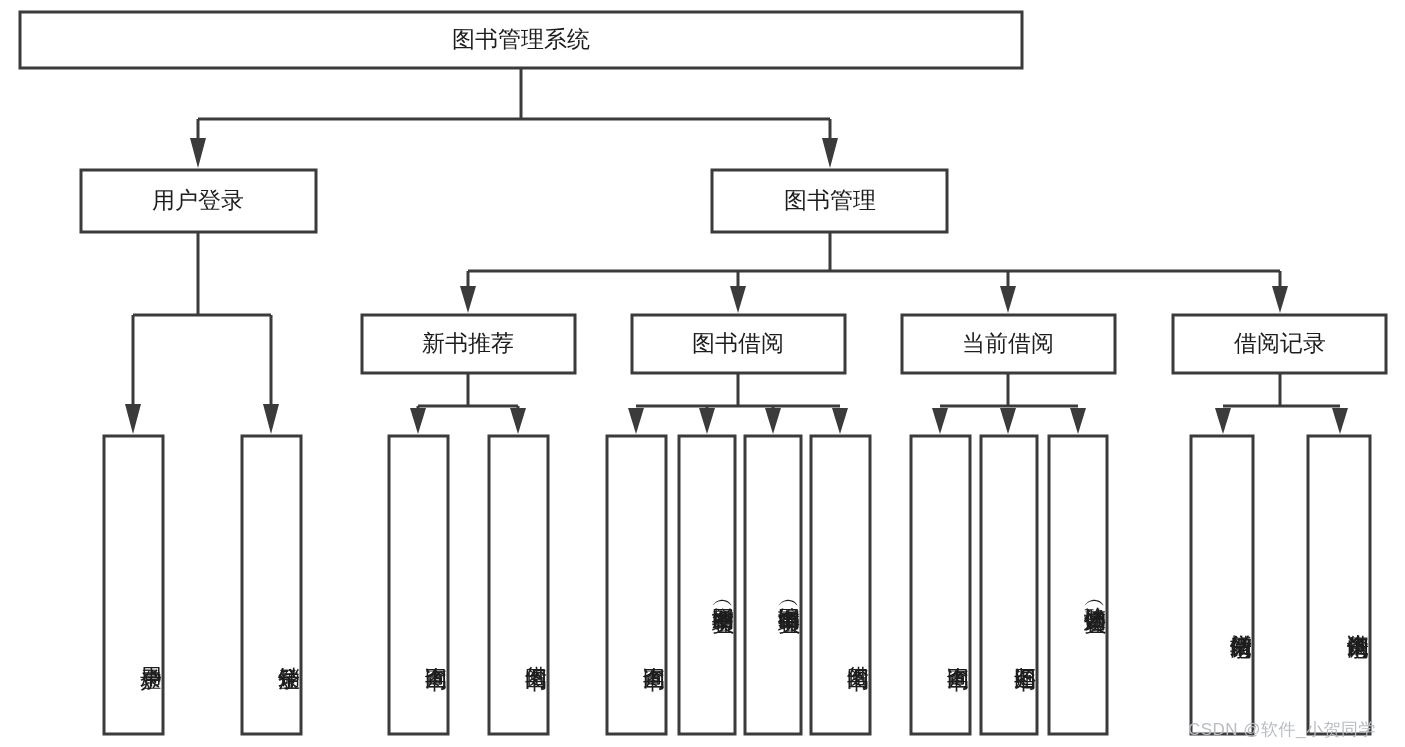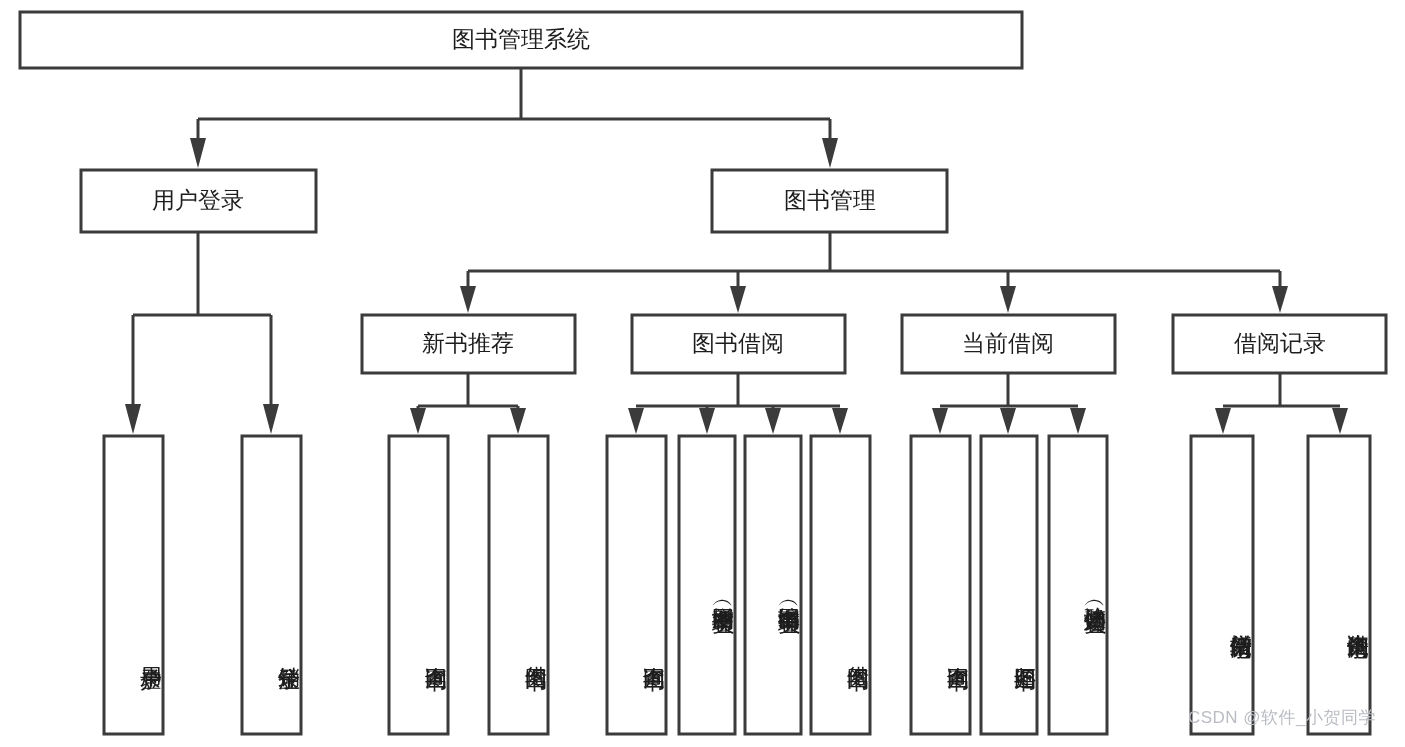--- a/index.html
+++ b/index.html
@@ -56,21 +56,21 @@
     font-size: 22px;
     color: #1d1d1d;
     line-height: 1.05;
     letter-spacing: 1px;
     pointer-events: none;
     white-space: nowrap;
   }
   .watermark {
     position: absolute;
     right: 8px;
-    bottom: 18px;
+    bottom: 6px;
     font-family: "Liberation Sans", "DejaVu Sans", sans-serif;
     font-size: 17px;
     color: #b9bcc2;
     letter-spacing: 0.5px;
     white-space: nowrap;
   }
 </style>
 </head>
 <body>
 

